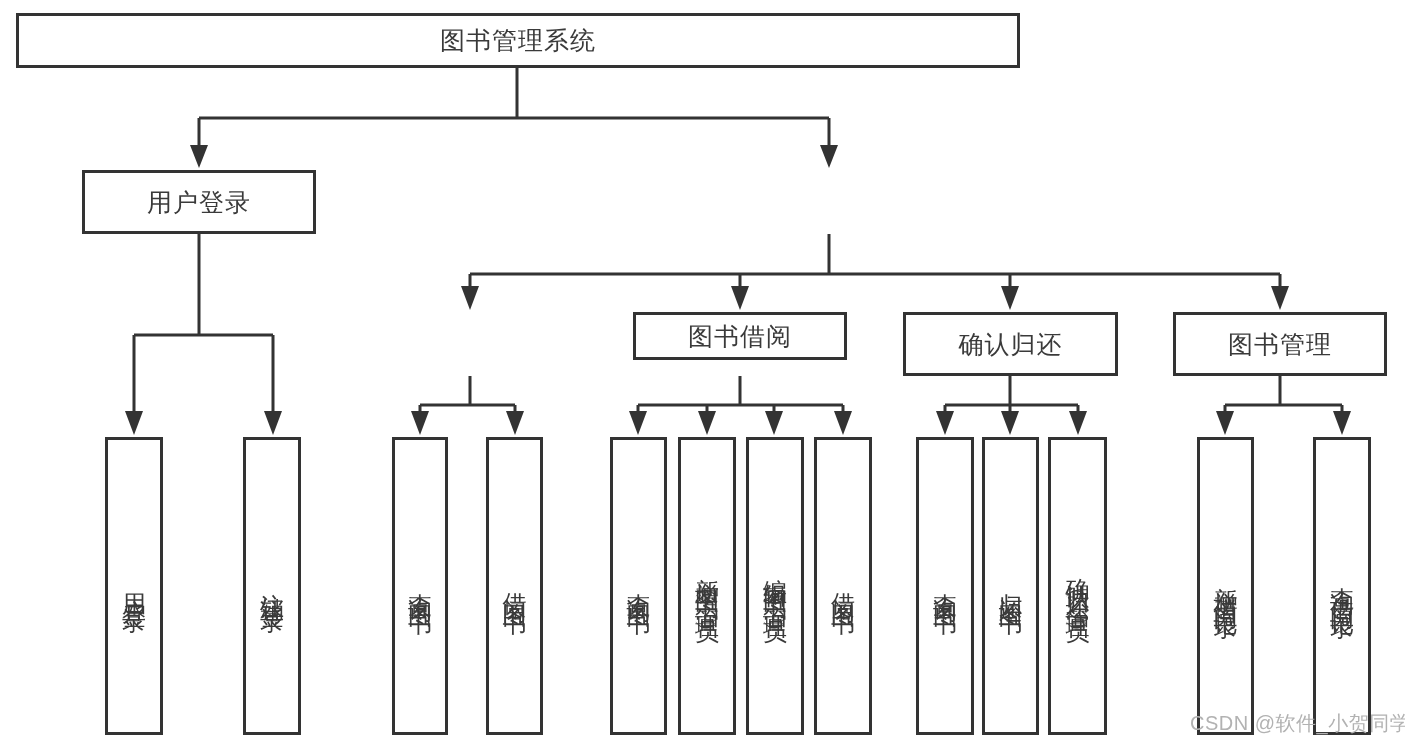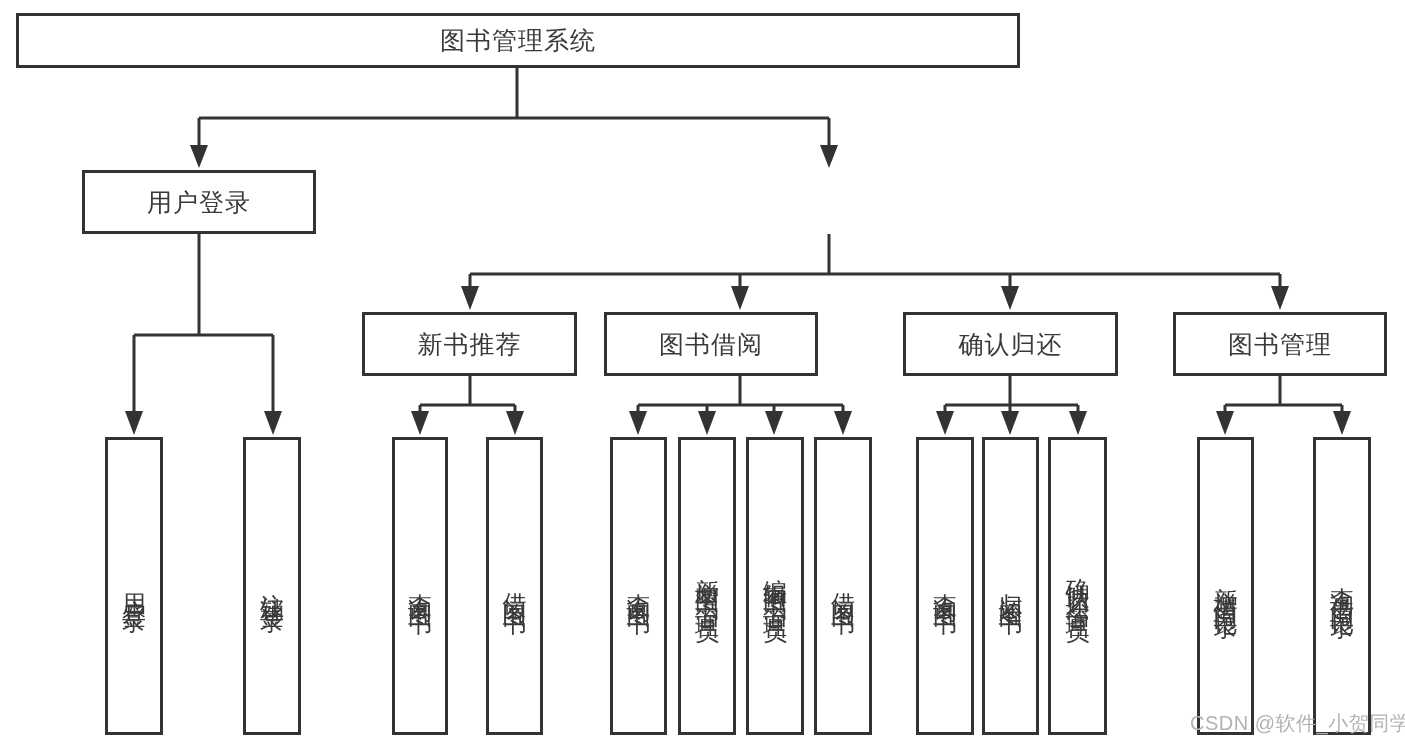--- a/index.html
+++ b/index.html
@@ -49,24 +49,21 @@
   </svg>
 
   <div class="node h" style="left:16px;top:13px;width:1004px;height:55px">
     <span class="lbl">图书管理系统</span>
   </div>
 
   <div class="node h" style="left:82px;top:170px;width:234px;height:64px">
     <span class="lbl">用户登录</span>
   </div>
 
-  <div class="node h" style="left:362px;top:312px;width:215px;height:64px">
-    <span class="lbl">新书推荐</span>
-  </div>
-  <div class="node h" style="left:604px;top:312px;width:214px;height:64px">
+  <div class="node h" style="left:633px;top:312px;width:214px;height:48px">
     <span class="lbl">图书借阅</span>
   </div>
   <div class="node h" style="left:903px;top:312px;width:215px;height:64px">
     <span class="lbl">确认归还</span>
   </div>
   <div class="node h" style="left:1173px;top:312px;width:214px;height:64px">
     <span class="lbl">图书管理</span>
   </div>
 
   <div class="node leaf" style="left:105px;top:437px;width:58px;height:298px">

